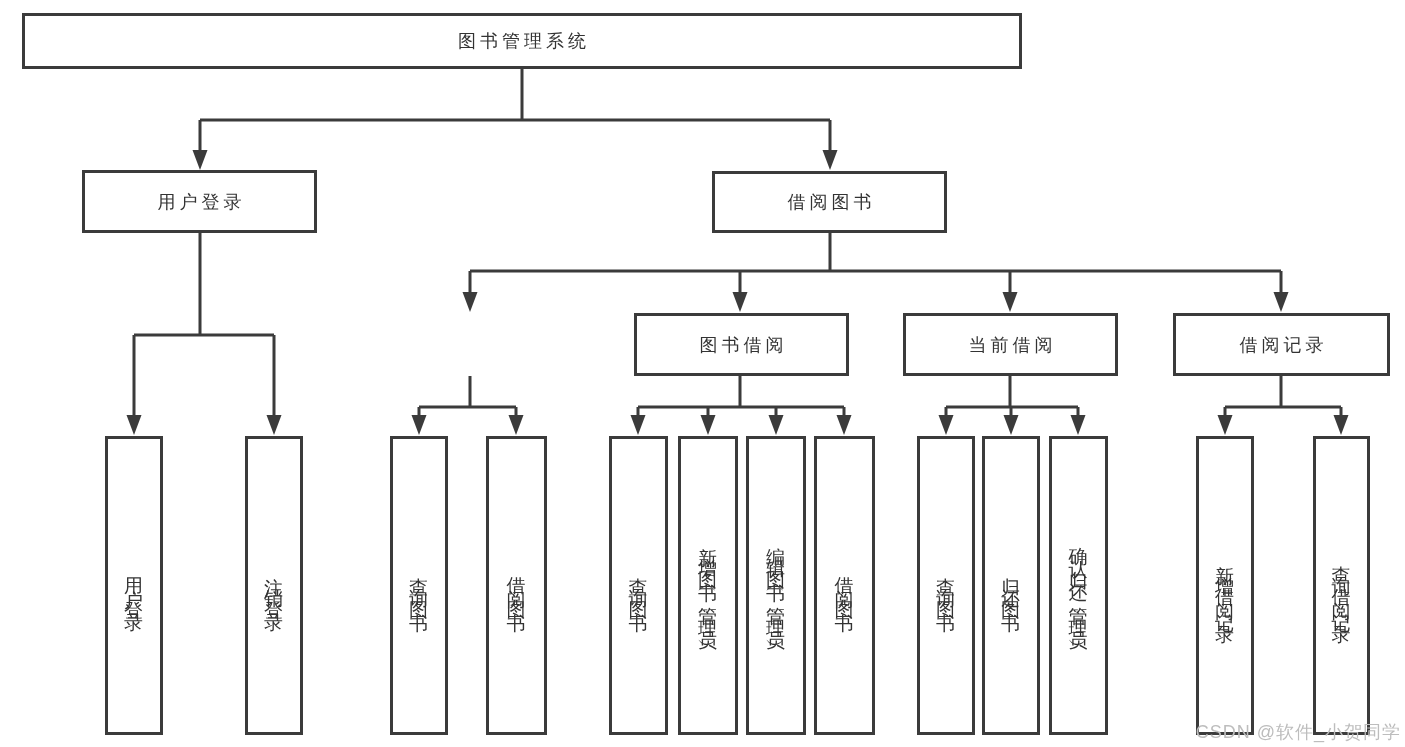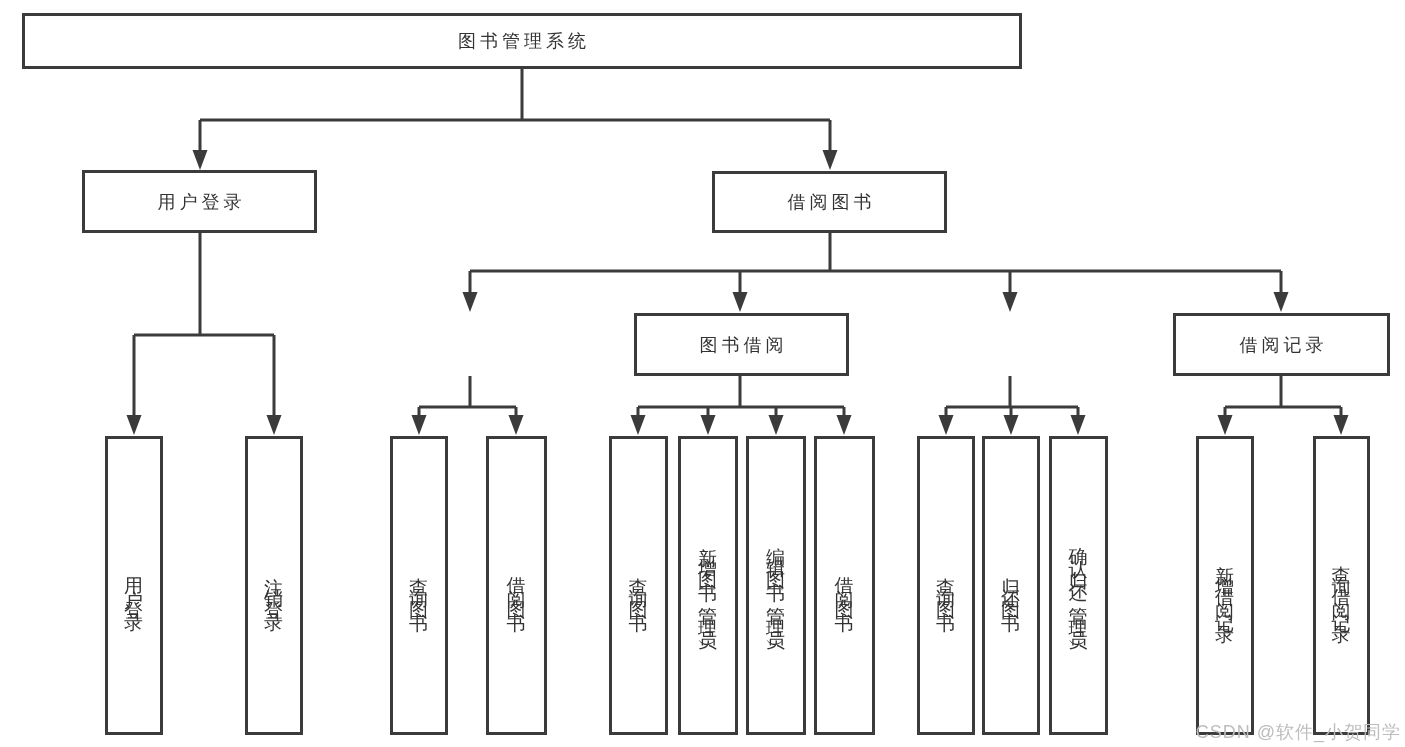--- a/index.html
+++ b/index.html
@@ -129,20 +129,23 @@
   <div class="box hbox" style="left:82px; top:170px; width:235px; height:63px;">
     <span>用户登录</span>
   </div>
   <div class="box hbox" style="left:712px; top:171px; width:235px; height:62px;">
     <span>借阅图书</span>
   </div>
 
   <div class="box hbox" style="left:634px; top:313px; width:215px; height:63px;">
     <span>图书借阅</span>
   </div>
+  <div class="box hbox" style="left:903px; top:313px; width:215px; height:63px;">
+    <span>当前借阅</span>
+  </div>
   <div class="box hbox" style="left:1173px; top:313px; width:217px; height:63px;">
     <span>借阅记录</span>
   </div>
 
   <div class="box leaf" style="left:105px; top:436px; width:58px; height:299px;">
     <span>用户登录</span>
   </div>
   <div class="box leaf" style="left:245px; top:436px; width:58px; height:299px;">
     <span>注销登录</span>
   </div>

